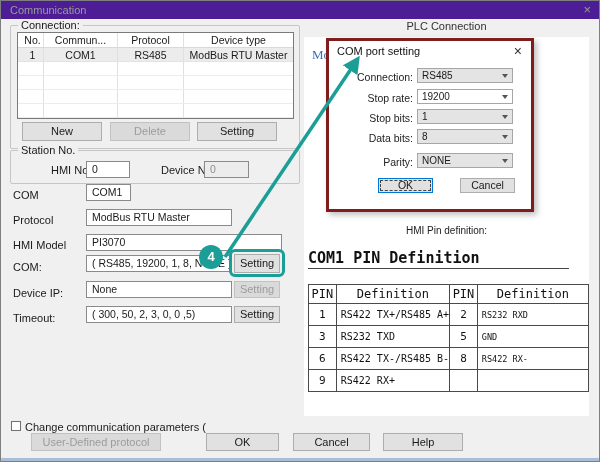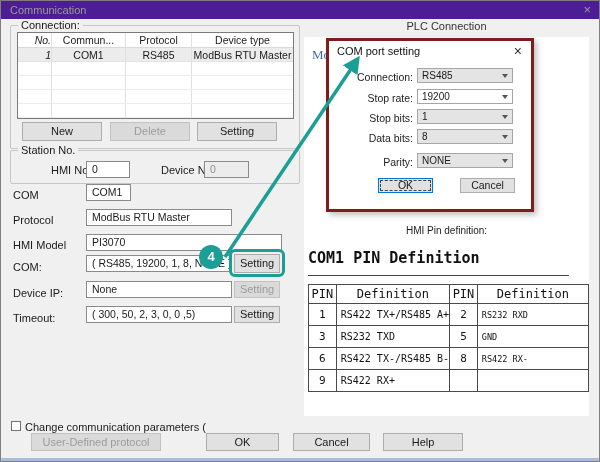--- a/index.html
+++ b/index.html
@@ -15,21 +15,21 @@
 
   
   .conn-table { position:absolute; left:16px; top:31px; width:277px; height:87px;
                 background:#fff; border:1px solid #7a7a7a; }
   .ct-row { display:flex; width:100%; }
   .ct-row.header { height:15px; border-bottom:1px solid #d9d9d9; }
   .ct-row.data { height:14px; background:#ececec; border-bottom:1px solid #e3e3e3; }
   .ct-row.empty { height:14px; border-bottom:1px solid #ececec; }
   .ct-cell { border-right:1px solid #e0e0e0; font-size:10.5px; line-height:14px;
              text-align:center; overflow:hidden; white-space:nowrap; }
-  .ct-c0 { width:34px; text-align:right; padding-left:4px;font-style:italic; }
+  .ct-c0 { width:26px; text-align:center; padding-left:4px; }
   .ct-c1 { width:74px; } .ct-c2 { width:66px; } .ct-c3 { width:108px; border-right:none; flex:1; }
 
   .btn { position:absolute; background:#e1e1e1; border:1px solid #adadad; font-size:11px;
          text-align:center; color:#1a1a1a; cursor:default; }
   .btn.disabled { background:#dadada; border-color:#c2c2c2; color:#9c9c9c; }
 
   .field-label { position:absolute; left:12px; font-size:11px; white-space:nowrap; }
   .valbox { position:absolute; background:#fff; border:1px solid #8a8a8a; font-size:10.5px;
             line-height:15px; padding-left:5px; white-space:nowrap; overflow:hidden; }
   .valbox.disabled { background:#ececec; color:#8d8d8d; }
@@ -40,21 +40,21 @@
   
   .plc-header { position:absolute; left:303px; top:19px; width:285px; text-align:center;
                 font-size:11px; color:#333; }
   .white-panel { position:absolute; left:303px; top:36px; width:285px; height:379px;
                  background:#fff; z-index:10; }
   .driver-link { position:absolute; left:8px; top:10px; font-family:"Liberation Serif", serif;
                  font-size:13px; color:#3b6db5; }
   .pin-caption { position:absolute; left:0; top:188px; width:100%; text-align:center;
                  font-size:10px; color:#222; }
   .pin-title { position:absolute; left:4px; top:212px; width:261px; font-family:"DejaVu Sans Mono", monospace;
-               font-weight:bold; font-size:15px; color:#111; border-bottom:1px solid #444; padding-bottom:8px; }
+               font-weight:bold; font-size:15px; color:#111; border-bottom:1px solid #444; padding-bottom:1px; }
   .pin-table { position:absolute; left:4px; top:247px; border-collapse:collapse;
                font-family:"DejaVu Sans Mono", monospace; color:#111; }
   .pin-table td { border:1px solid #4a4a4a; overflow:hidden; white-space:nowrap; }
   .pt-num { width:28px; text-align:center; font-size:11px; height:22px; }
   .pt-def { width:95px; font-size:10px; padding-left:4px; }
   .pt-def2 { width:113px; font-size:8.5px; padding-left:4px; }
   .pin-table tr.hdr td { height:19px; font-size:12px; text-align:center; padding-left:0; }
 
   
   .dialog { position:absolute; left:325px; top:37px; width:208px; height:174px; background:#fff;

